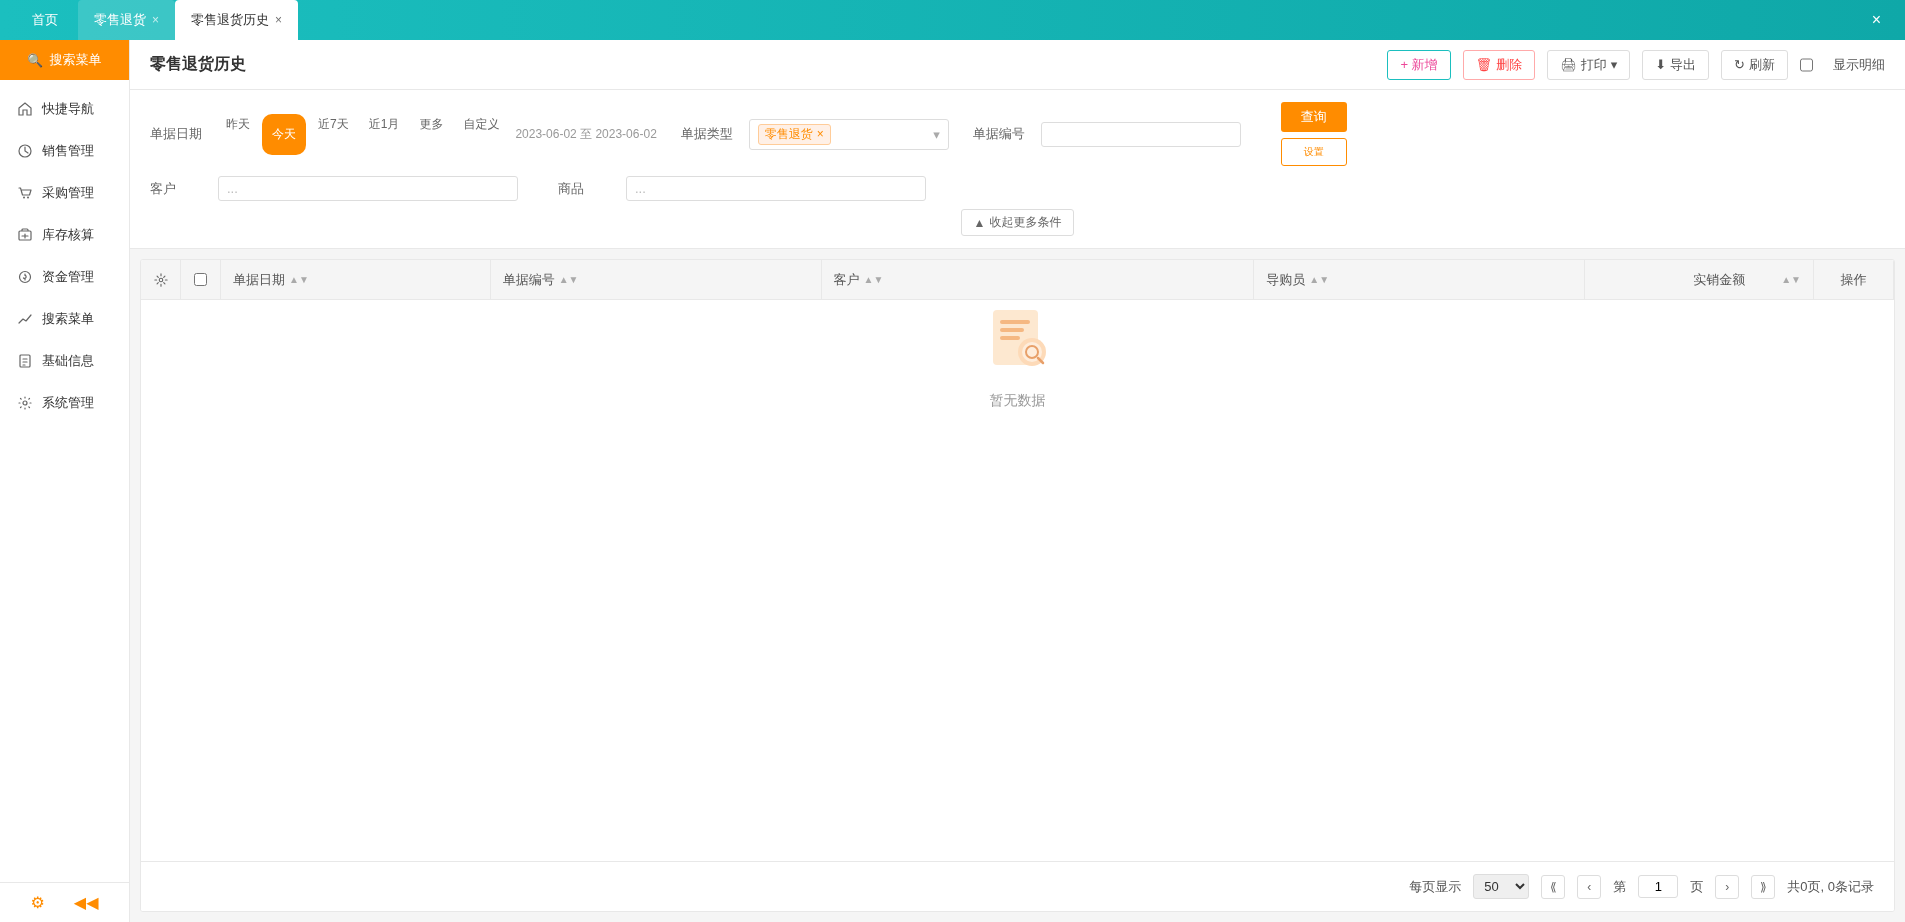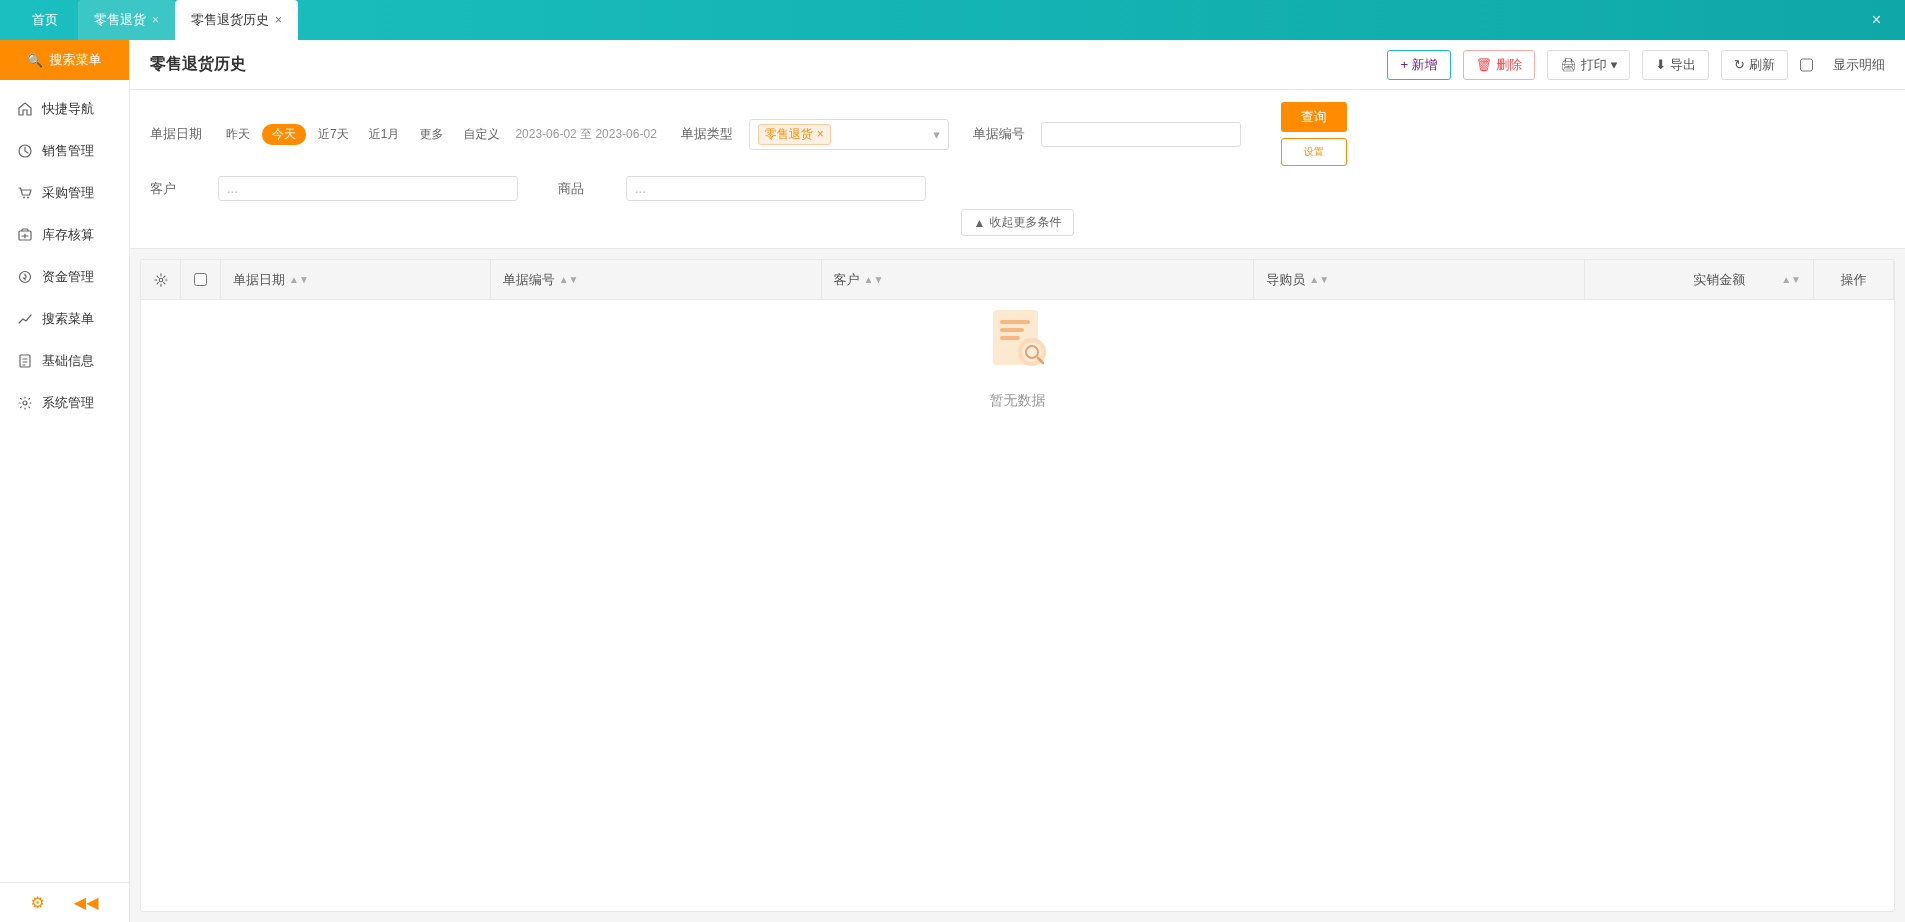--- a/index.html
+++ b/index.html
@@ -166,21 +166,21 @@
       gap: 4px;
       padding: 5px 12px;
       border: 1px solid #ddd;
       border-radius: 3px;
       cursor: pointer;
       font-size: 13px;
       color: #555;
       background: #fff;
     }
     .action-btn.new-btn {
-      color: #701a75;
+      color: #ec4899;
       border-color: #1bbfbf;
     }
     .action-btn.delete-btn { color: #ff4444; border-color: #ffaaaa; }
     .action-btn.print-btn { color: #555; }
     .action-btn.export-btn { color: #555; }
     .action-btn.refresh-btn { color: #555; }
     .show-detail {
       display: flex;
       gap: 20px;
       font-size: 13px;
@@ -221,21 +221,21 @@
       padding: 2px 8px;
       cursor: pointer;
       font-size: 12px;
       color: #666;
       border-radius: 2px;
     }
     .date-opt.active {
       background: #ff8c00;
       color: #fff;
       border-radius: 10px;
-      padding: 2px 10px;
+      padding: 12px 10px;
     }
     .date-range {
       font-size: 12px;
       color: #999;
     }
     .filter-input {
       border: 1px solid #ddd;
       border-radius: 3px;
       padding: 4px 8px;
       font-size: 13px;
@@ -672,16 +672,32 @@
             <rect x="22" y="36" width="20" height="4" rx="2" fill="#f5b882"></rect>
             <circle cx="54" cy="52" r="14" fill="#fddab8"></circle>
             <circle cx="54" cy="52" r="10" fill="#fff" opacity="0.5"></circle>
             <circle cx="54" cy="52" r="6" stroke="#e8a06a" stroke-width="2" fill="none"></circle>
             <path d="M60 58l5 5" stroke="#e8a06a" stroke-width="2.5" stroke-linecap="round"></path>
           </svg>
           <span>暂无数据</span>
         </div>
       </div>
 
+      <div class="pagination">
+        <span>每页显示</span>
+        <select class="page-size-select">
+          <option value="20">20</option>
+          <option value="50" selected="">50</option>
+          <option value="100">100</option>
+        </select>
+        <div class="page-nav-btn">⟪</div>
+        <div class="page-nav-btn">‹</div>
+        <span>第</span>
+        <input class="page-input" type="text" value="1" style="">
+        <span>页</span>
+        <div class="page-nav-btn">›</div>
+        <div class="page-nav-btn">⟫</div>
+        <span>共0页, 0条记录</span>
+      </div>
     </div>
 
   </div>
 </div>
 
 </body></html>

